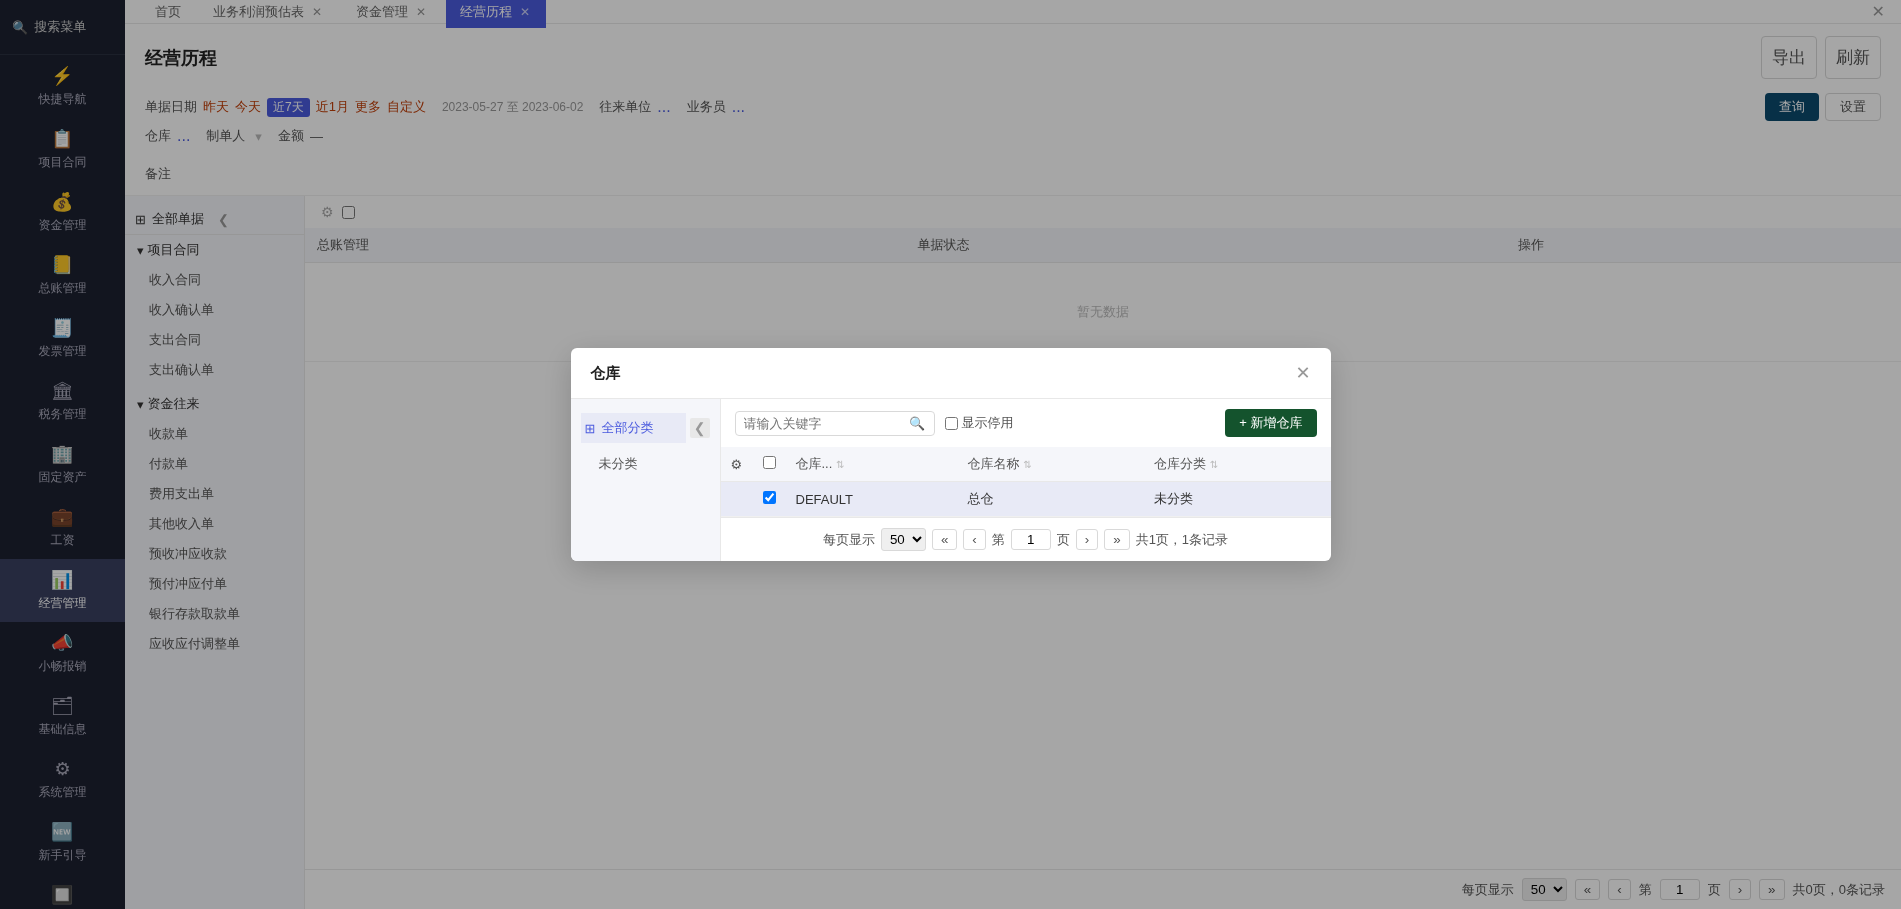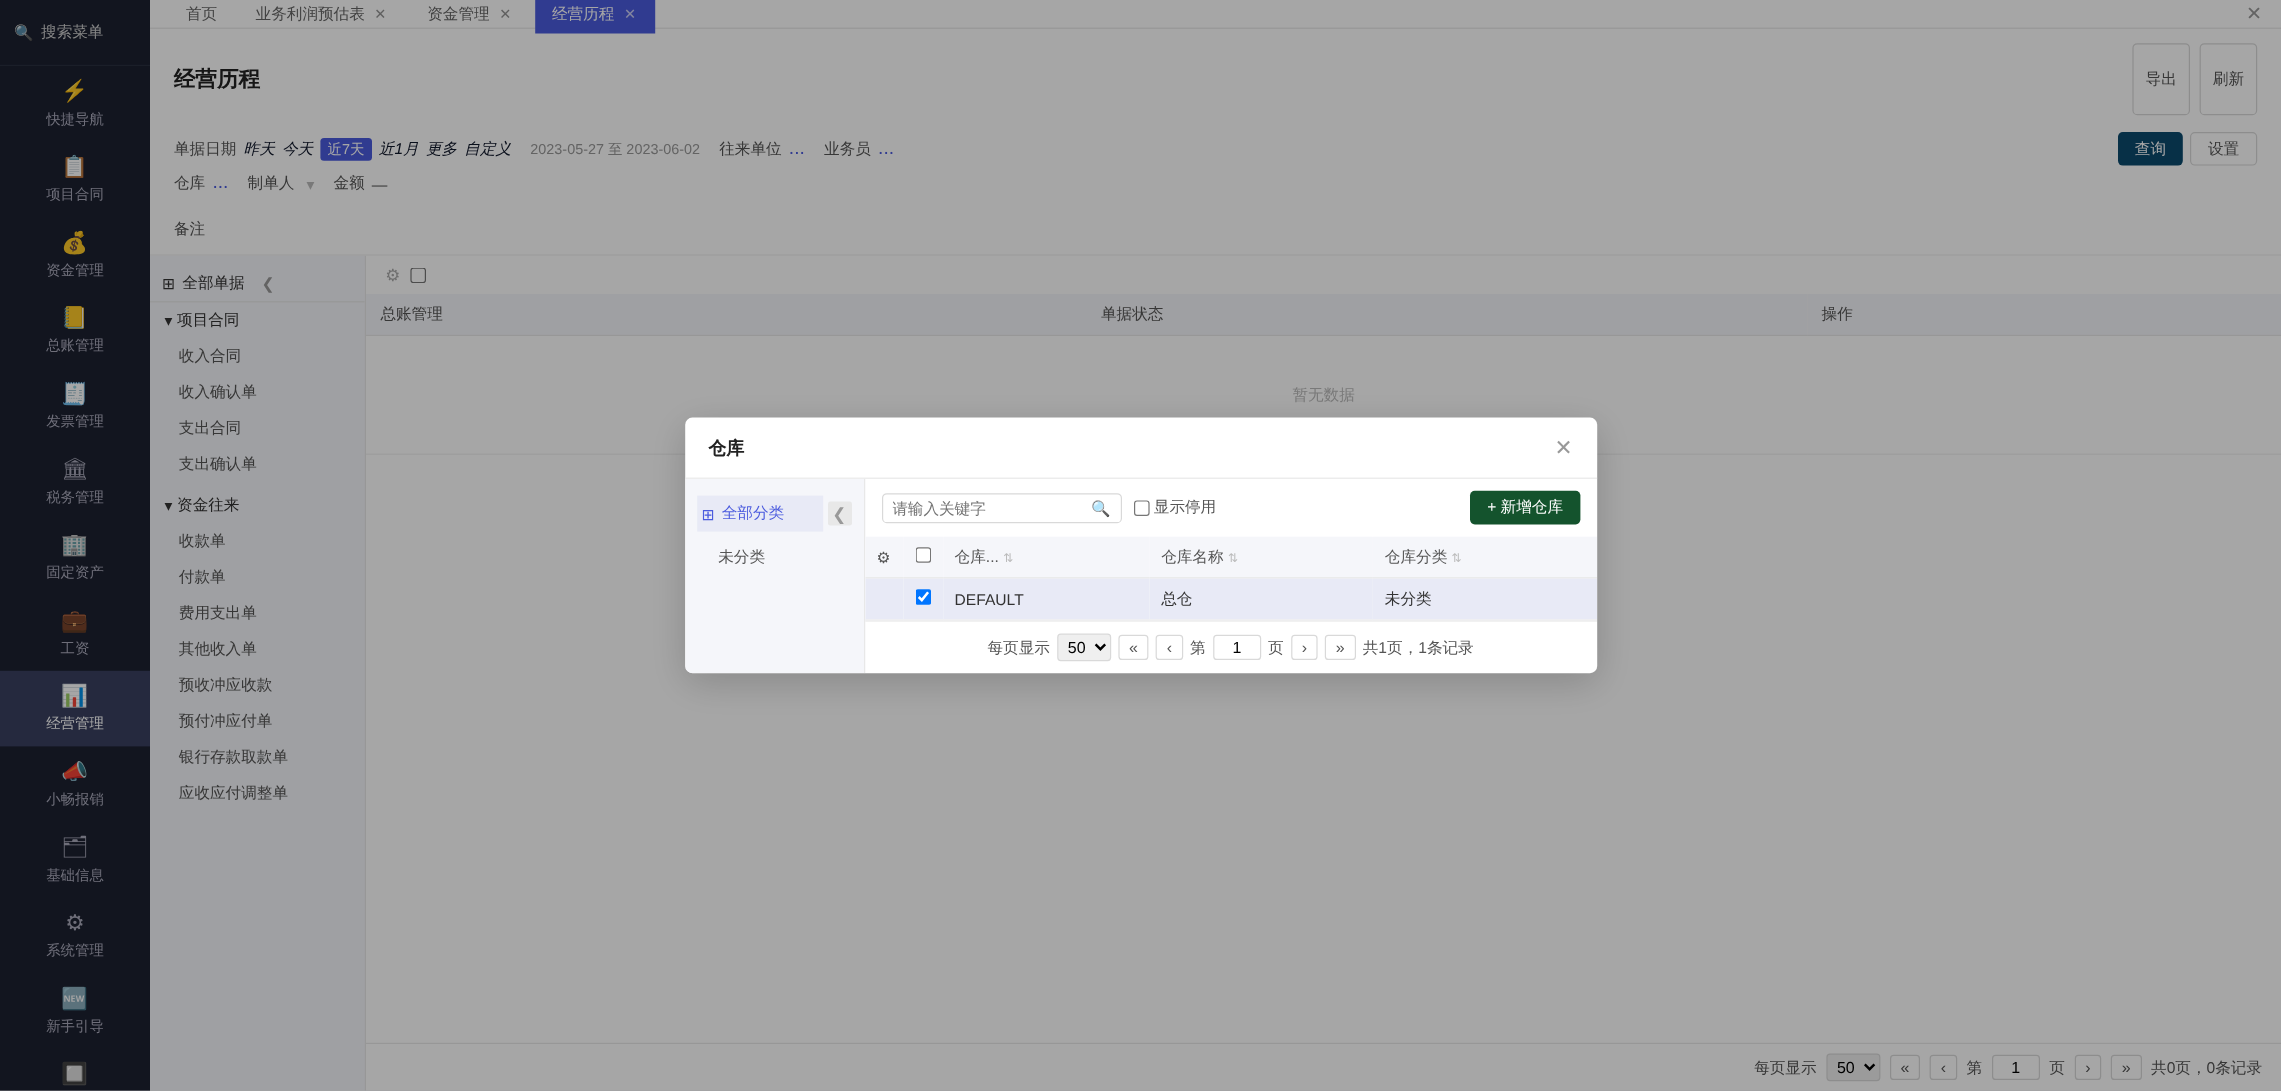--- a/index.html
+++ b/index.html
@@ -24,28 +24,28 @@
     .tab { display: flex; align-items: center; padding: 0 14px; height: 32px; border-radius: 4px 4px 0 0; cursor: pointer; font-size: 13px; gap: 6px; color: #666; }
     .tab.active { background: #4b5bde; color: #fff; }
     .tab .close-btn { font-size: 12px; cursor: pointer; opacity: 0.7; }
     .tab-close-icon { width: 14px; height: 14px; display: inline-flex; align-items: center; justify-content: center; }
     .global-close { margin-left: auto; font-size: 16px; cursor: pointer; color: #999; }
 
     
     .page-header { display: flex; align-items: center; justify-content: space-between; padding: 12px 20px 8px; }
     .page-title { font-size: 18px; font-weight: 600; color: #222; }
     .header-actions { display: flex; gap: 8px; }
-    .btn-export, .btn-refresh { display: flex; align-items: center; gap: 4px; padding: 20px 10px; border: 1px solid #d9d9d9; border-radius: 4px; background: #fff; cursor: pointer; font-size: 13px; color: #555; }
+    .btn-export, .btn-refresh { display: flex; align-items: center; gap: 4px; padding: 9px 10px; border: 1px solid #d9d9d9; border-radius: 4px; background: #fff; cursor: pointer; font-size: 17px; color: #555; }
 
     
     .filter-bar { padding: 6px 20px; border-bottom: 1px solid #f0f0f0; }
     .filter-row { display: flex; align-items: center; gap: 16px; margin-bottom: 6px; flex-wrap: wrap; }
     .filter-item { display: flex; align-items: center; gap: 6px; font-size: 13px; color: #555; }
     .date-badge { background: #4b5bde; color: #fff; padding: 1px 6px; border-radius: 3px; font-size: 12px; }
-    .date-option { cursor: pointer; color: #0f172a; font-size: 13px; font-style: italic; }
+    .date-option { cursor: pointer; color: #c2410c; font-size: 13px; }
     .date-range { color: #999; font-size: 12px; }
     .filter-dots { color: #4b5bde; cursor: pointer; font-size: 16px; }
     .btn-query { background: #0c4a6e; color: #fff; border: none; padding: 4px 14px; border-radius: 4px; cursor: pointer; font-size: 13px; }
     .btn-settings { background: #fff; color: #555; border: 1px solid #d9d9d9; padding: 4px 14px; border-radius: 4px; cursor: pointer; font-size: 13px; }
 
     
     .sub-nav { display: flex; align-items: center; padding: 0 20px; background: #f5f6fa; border-bottom: 1px solid #e8e8e8; }
     .sub-nav-collapse { cursor: pointer; color: #999; margin-left: 8px; }
 
     

